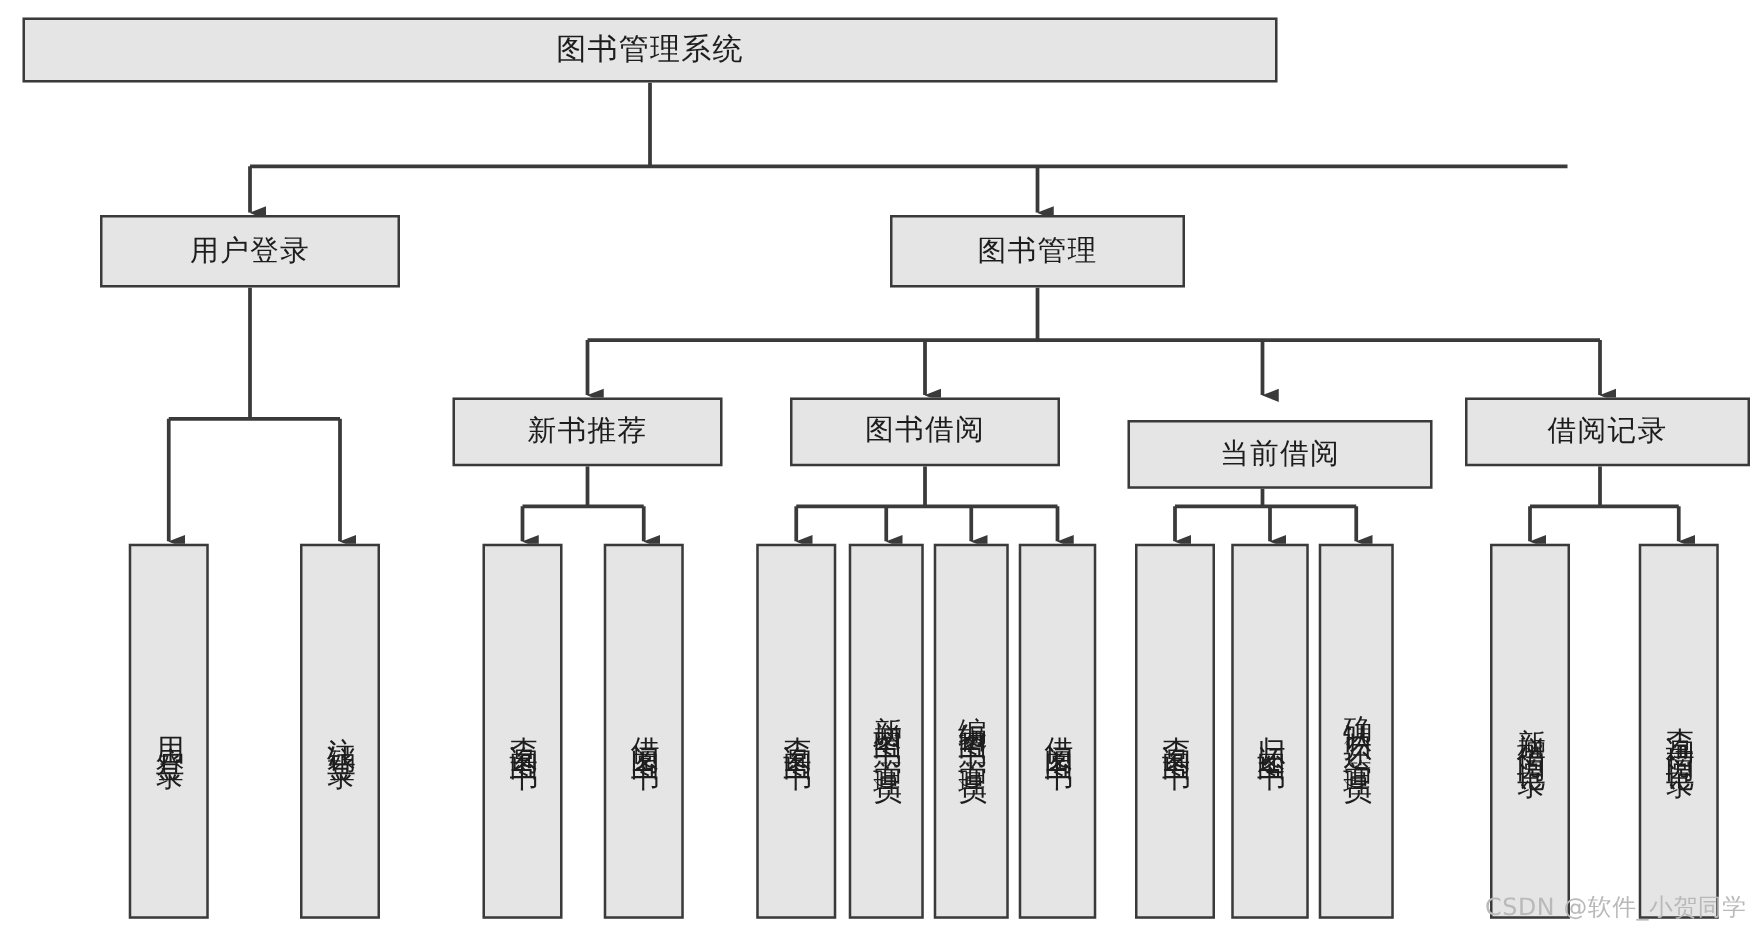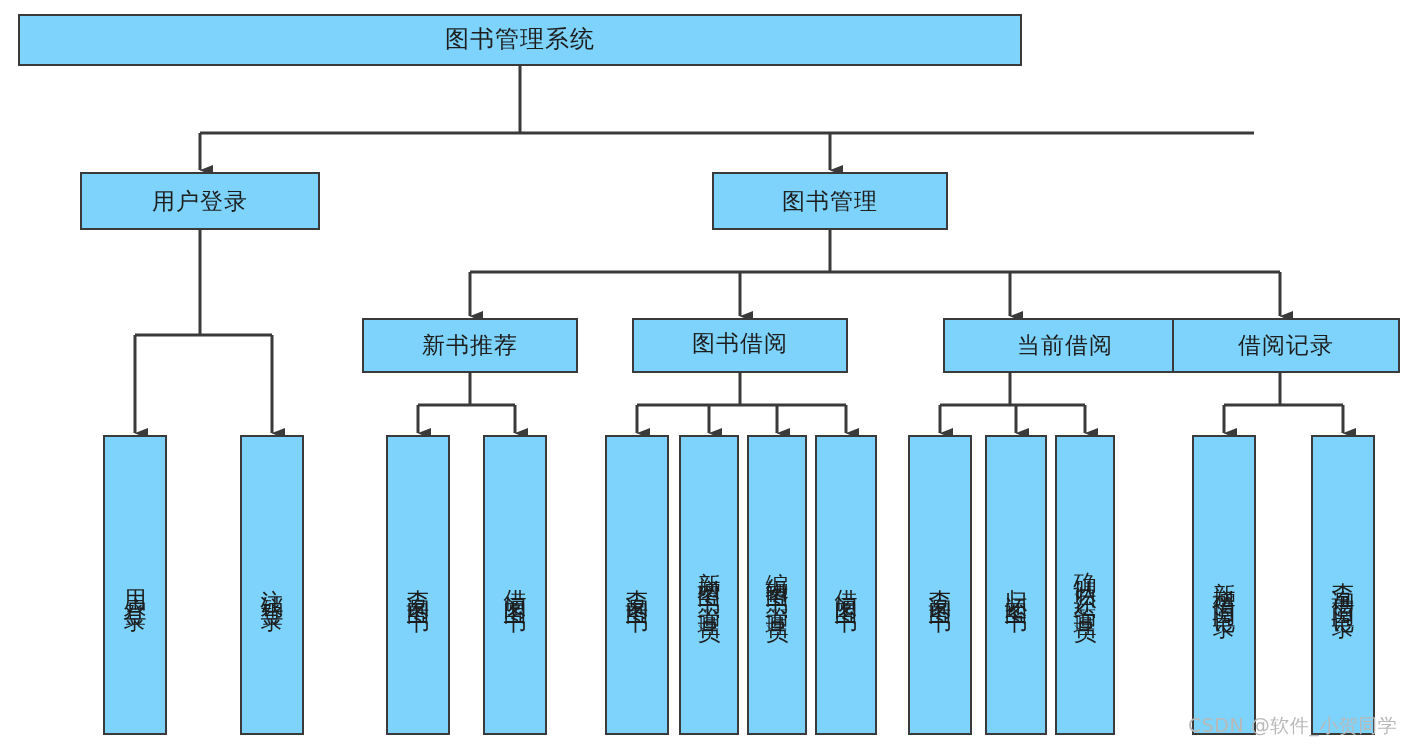--- a/index.html
+++ b/index.html
@@ -22,21 +22,21 @@
     position: absolute;
     left: 0;
     top: 0;
     width: 1405px;
     height: 747px;
     pointer-events: none;
   }
   .node {
     position: absolute;
     box-sizing: border-box;
-    background: #7dd3fc;
+    background: #e5e5e5;
     border: 2px solid #3a3a3a;
     display: flex;
     align-items: center;
     justify-content: center;
     z-index: 2;
   }
   .node-label {
     color: #1d1d1d;
     font-size: 23px;
     line-height: 1.05;
@@ -127,21 +127,21 @@
   <div class="node" style="left: 362px; top: 318px; width: 216px; height: 55px;">
     <span class="node-label">新书推荐</span>
   </div>
 
   <div class="node" style="left: 712px; top: 172px; width: 236px; height: 58px;">
     <span class="node-label">图书管理</span>
   </div>
   <div class="node" style="left: 632px; top: 318px; width: 216px; height: 55px; font-family: Liberation Mono, monospace;">
     <span class="node-label">图书借阅</span>
   </div>
-  <div class="node" style="left: 902px; top: 318px; width: 244px; height: 55px; margin-left: 41px;">
+  <div class="node" style="left: 902px; top: 336px; width: 244px; height: 55px;">
     <span class="node-label">当前借阅</span>
   </div>
   <div class="node" style="left: 1172px; top: 318px; width: 228px; height: 55px;">
     <span class="node-label">借阅记录</span>
   </div>
 
   <div class="node vertical" style="left: 103px; top: 435px; width: 64px; height: 300px;">
     <span class="node-label">用户登录</span>
   </div>
   <div class="node vertical" style="left: 240px; top: 435px; width: 64px; height: 300px;">

